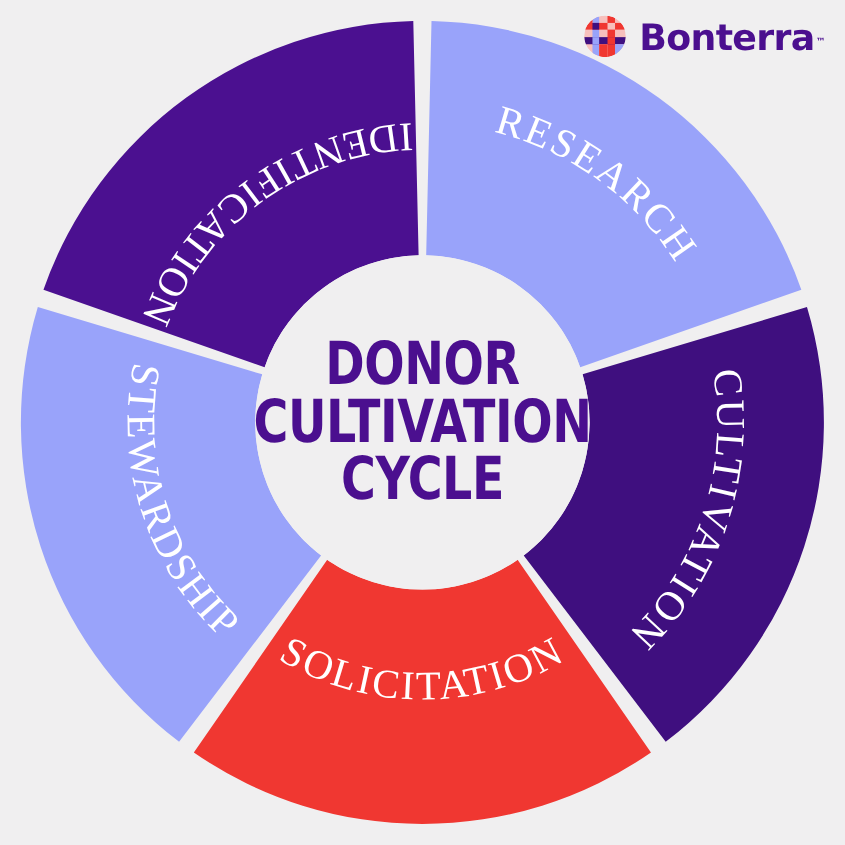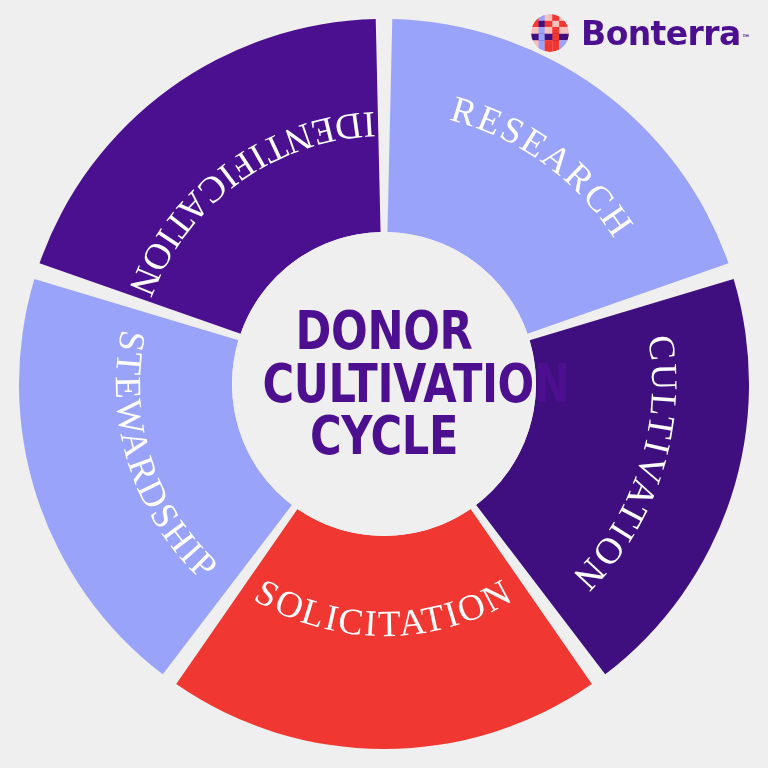--- a/index.html
+++ b/index.html
@@ -87,20 +87,21 @@
   .hub {
     position: absolute;
     left: 232px;
     top: 232px;
     width: 304px;
     height: 304px;
     border-radius: 50%;
     background: #f0eff0;
     display: flex;
     flex-direction: column;
+    align-items: center;
     justify-content: center;
     z-index: 20;
   }
   .hub-title {
     font-family: "DejaVu Sans", sans-serif;
     font-weight: 700;
     color: #4b0f8f;
     text-align: center;
     line-height: 0.98;
     font-size: 54px;

